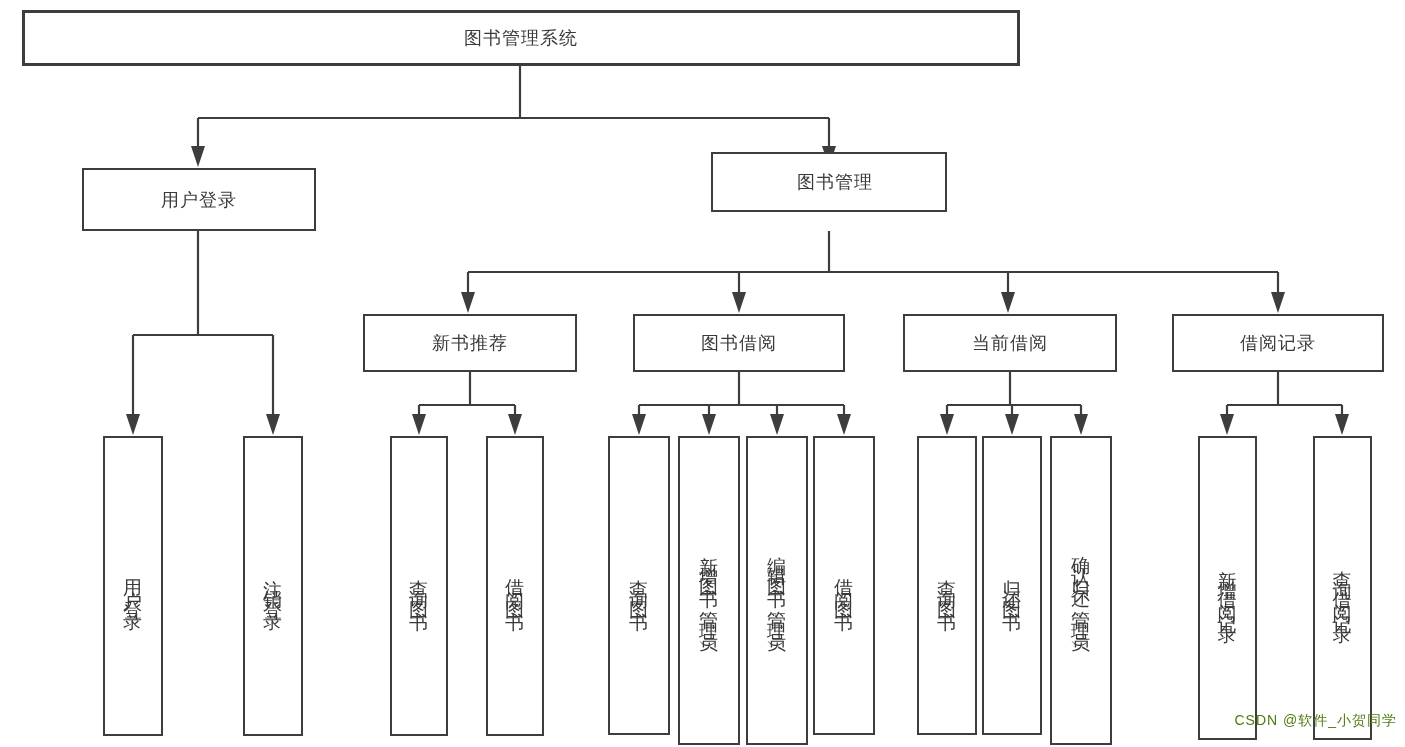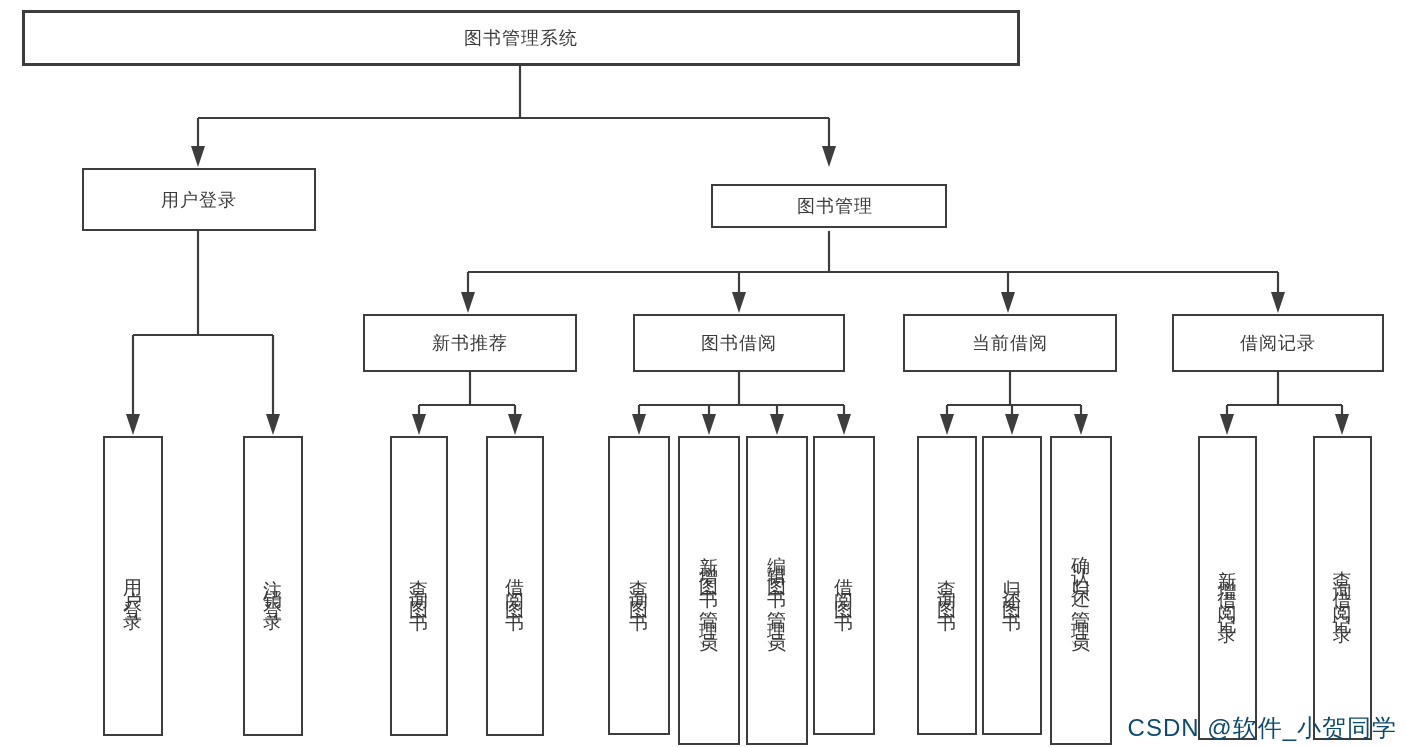--- a/index.html
+++ b/index.html
@@ -47,23 +47,23 @@
     writing-mode: vertical-rl;
     font-size: 19px;
     letter-spacing: 11px;
     line-height: 1;
     overflow: hidden;
   }
   .watermark {
     position: absolute;
     right: 8px;
     top: 712px;
-    font-size: 24px;
+    font-size: 14px;
     letter-spacing: 1px;
-    color: #0c4a6e;
+    color: #4d7c0f;
     z-index: 5;
     white-space: nowrap;
   }
 </style>
 </head>
 <body>
 
 <div class="stage">
 
   <svg class="connectors" viewBox="0 0 1405 747" xmlns="http://www.w3.org/2000/svg">
@@ -131,21 +131,21 @@
       <polygon points="1005,414 1019,414 1012,435"></polygon>
       <polygon points="1074,414 1088,414 1081,435"></polygon>
       <polygon points="1220,414 1234,414 1227,435"></polygon>
       <polygon points="1335,414 1349,414 1342,435"></polygon>
     </g>
   </svg>
 
   <div class="node hbox root-box" style="left:22px; top:10px; width:998px; height:56px;">图书管理系统</div>
 
   <div class="node hbox" style="left:82px; top:168px; width:234px; height:63px;">用户登录</div>
-  <div class="node hbox" style="left:711px; top:184px; width:236px; height:44px;padding-left:12px;">图书管理</div>
+  <div class="node hbox" style="left:711px; top:152px; width:236px; height:60px;padding-left:12px;">图书管理</div>
 
   <div class="node hbox" style="left:633px; top:314px; width:212px; height:58px;">图书借阅</div>
   <div class="node hbox" style="left:363px; top:314px; width:214px; height:58px;">新书推荐</div>
   <div class="node hbox" style="left:1172px; top:314px; width:212px; height:58px;">借阅记录</div>
   <div class="node hbox" style="left:903px; top:314px; width:214px; height:58px;">当前借阅</div>
 
   <div class="node vbox" style="left:103px; top:436px; width:60px; height:300px;">用户登录</div>
   <div class="node vbox" style="left:243px; top:436px; width:60px; height:300px;">注销登录</div>
 
   <div class="node vbox" style="left:390px; top:436px; width:58px; height:300px;">查询图书</div>

